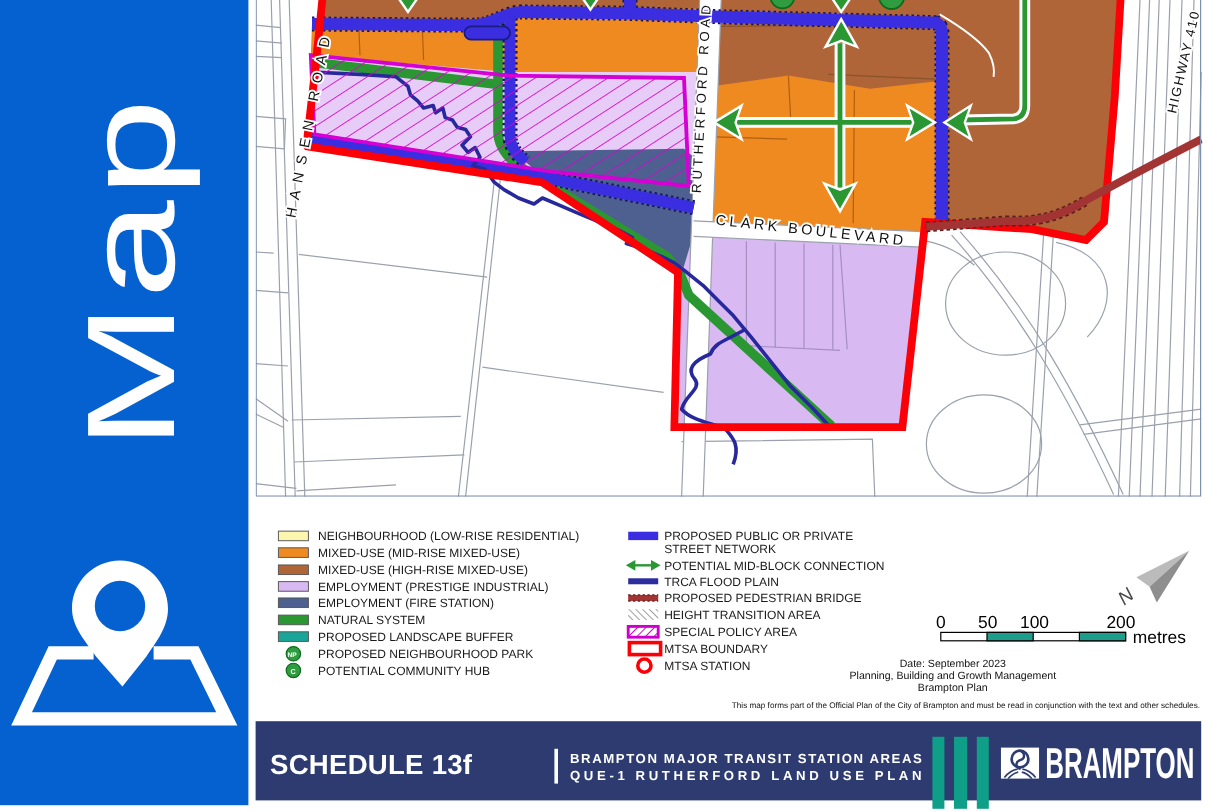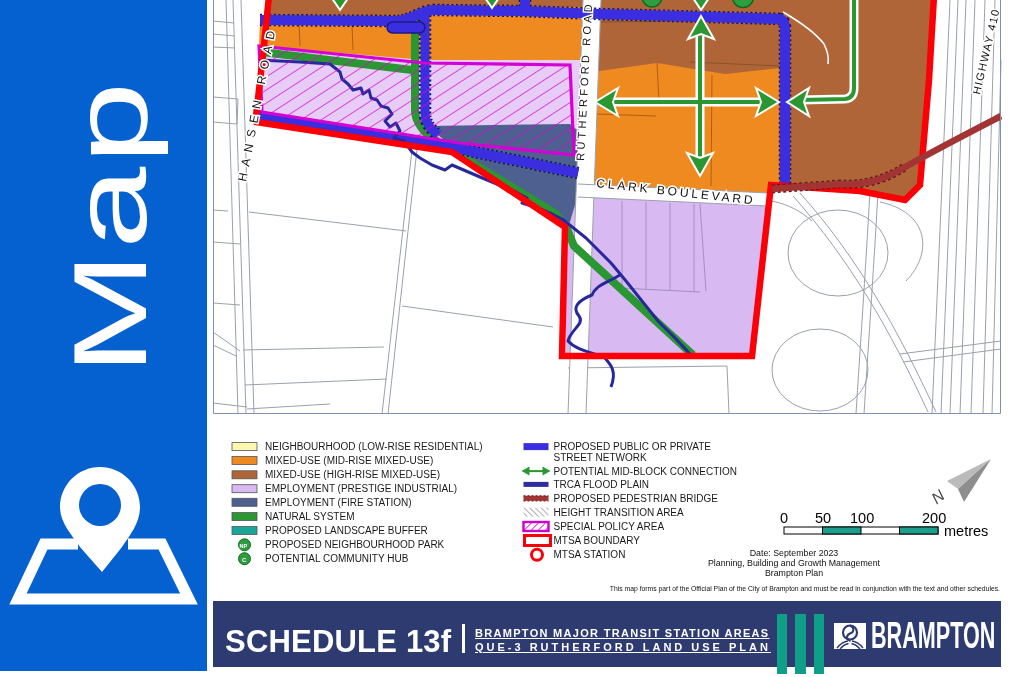--- a/index.html
+++ b/index.html
@@ -245,26 +245,26 @@
 <div class="abs" style="right:16px;top:548px;width:400px;text-align:center;font-size:8.8px;line-height:10.2px;color:#111;">
 Date: September 2023<br>Planning, Building and Growth Management<br>Brampton Plan
 </div>
 
 <div class="abs" style="right:10px;top:585px;width:600px;text-align:right;font-size:6.8px;color:#111;">
 This map forms part of the Official Plan of the City of Brampton and must be read in conjunction with the text and other schedules.
 </div>
 
 <div class="abs" style="left:213px;top:601px;width:788px;height:66px;background:#2d3b70;"></div>
 
-<div class="abs" style="left:225px;top:624px;color:#fff;font-size:31px;font-weight:bold;letter-spacing:0.2px;">SCHEDULE 13f</div>
+<div class="abs" style="left:225px;top:624px;color:#fff;font-size:23px;font-weight:bold;letter-spacing:0.2px;">SCHEDULE 13f</div>
 
 <div class="abs" style="left:462px;top:624px;width:3px;height:29px;background:#fff;"></div>
 
-<div class="abs" style="left:475px;top:627px;color:#fff;font-size:11px;font-weight:bold;letter-spacing:1.3px;line-height:13.5px;text-decoration:underline;">
-BRAMPTON MAJOR TRANSIT STATION AREAS<br><span style="letter-spacing:3px;">QUE-3 RUTHERFORD LAND USE PLAN</span></div>
+<div class="abs" style="left:475px;top:627px;color:#fff;font-size:11px;font-weight:bold;letter-spacing:1.3px;line-height:13.5px;">
+BRAMPTON MAJOR TRANSIT STATION AREAS<br><span style="letter-spacing:3px;">QUE-1 RUTHERFORD LAND USE PLAN</span></div>
 
 <div class="abs" style="left:777px;top:614px;width:10px;height:60px;background:#0f9f88;"></div>
 <div class="abs" style="left:795px;top:614px;width:11px;height:60px;background:#0f9f88;"></div>
 <div class="abs" style="left:814px;top:614px;width:10px;height:60px;background:#0f9f88;"></div>
 
 <svg class="abs" style="left:834px;top:617px;" width="32" height="32" viewBox="0 0 32 32">
   <rect x="0" y="6" width="32" height="26" fill="#fff"></rect>
   <g stroke="#2d3b70" fill="none">
     <circle cx="16" cy="15.5" r="7" stroke-width="2.2"></circle>
     <path d="M16 8.5 C20.5 10.5 20.5 15 16 16.5 C12 18 12 22.5 16.5 24" stroke-width="2"></path>

